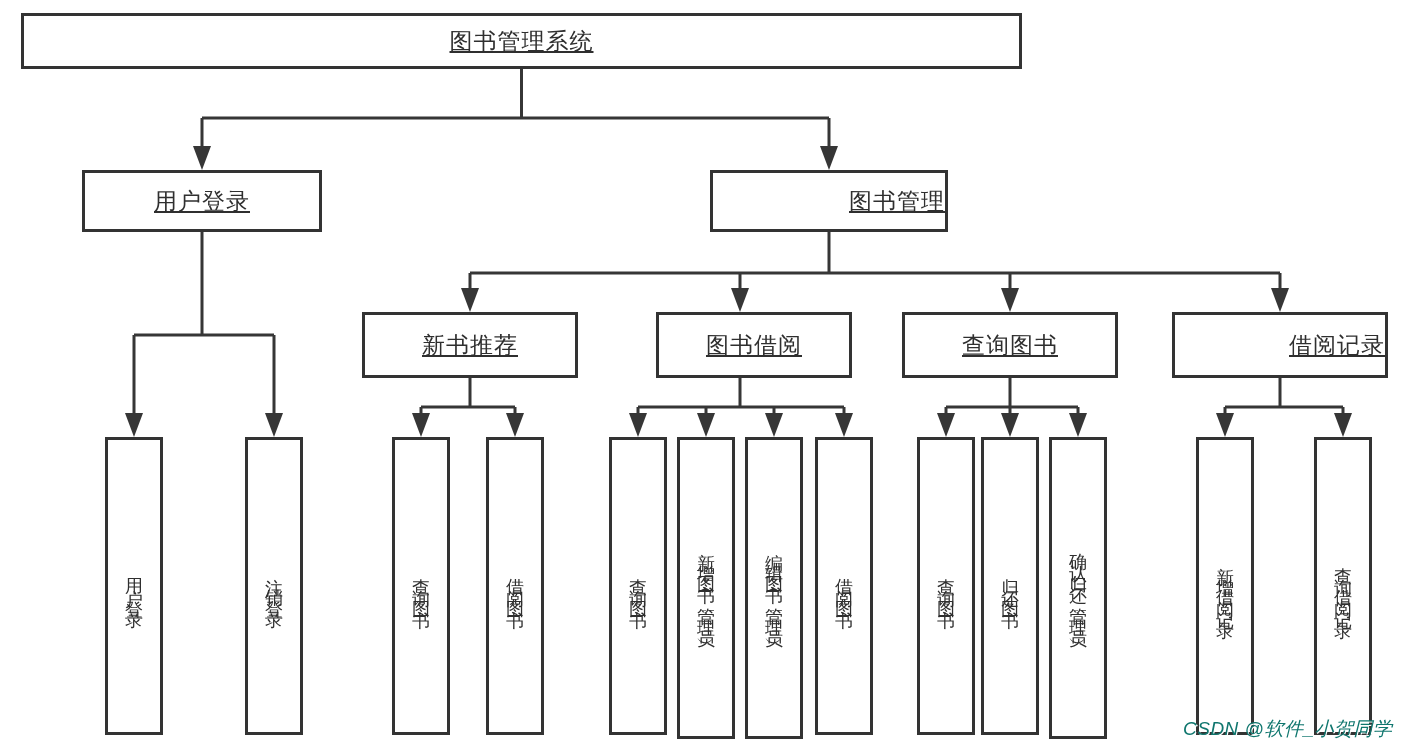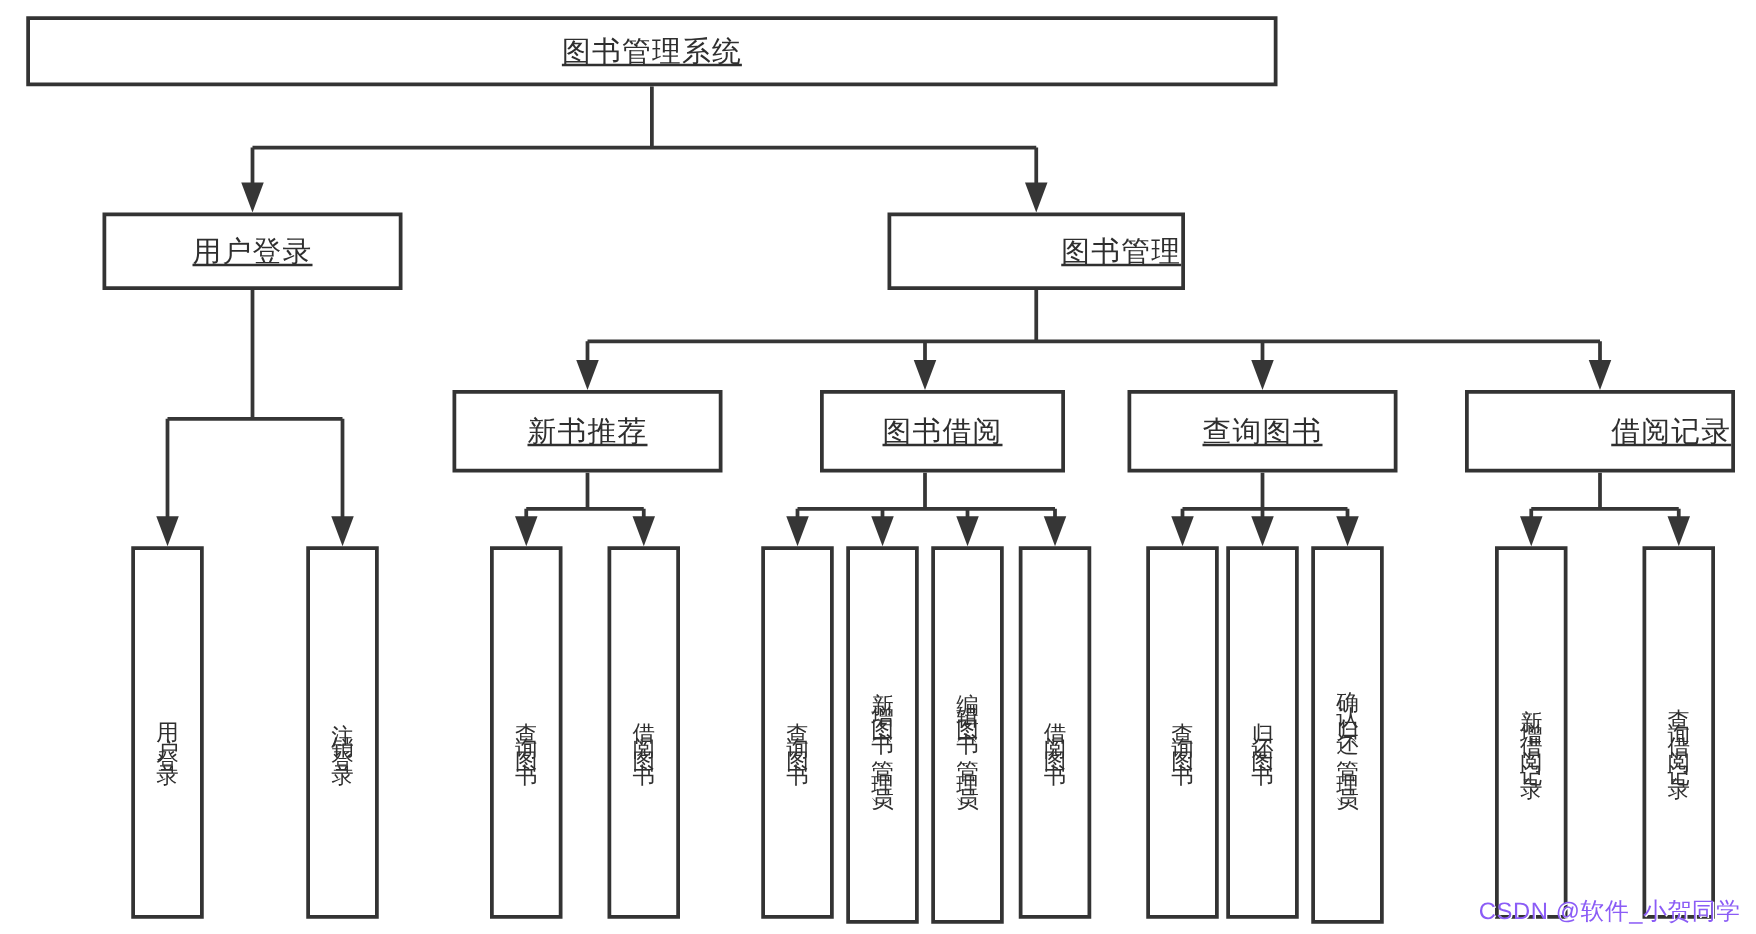--- a/index.html
+++ b/index.html
@@ -41,24 +41,25 @@
     letter-spacing: 11px;
     line-height: 1;
     white-space: nowrap;
   }
   .watermark {
     position: absolute;
     left: 1183px;
     top: 716px;
     z-index: 3;
     font-size: 19px;
-    color: #8b5cf6;
+    color: #0f766e;
     text-shadow: 1px 1px 0 #ffffff;
     white-space: nowrap;
     letter-spacing: 0.5px;
+    font-style: italic;
   }
 </style>
 </head>
 <body>
 
 <div id="canvas">
 
   <svg id="connectors" viewBox="0 0 1405 747" xmlns="http://www.w3.org/2000/svg">
     <g stroke="#363636" stroke-width="3" fill="none">
 

